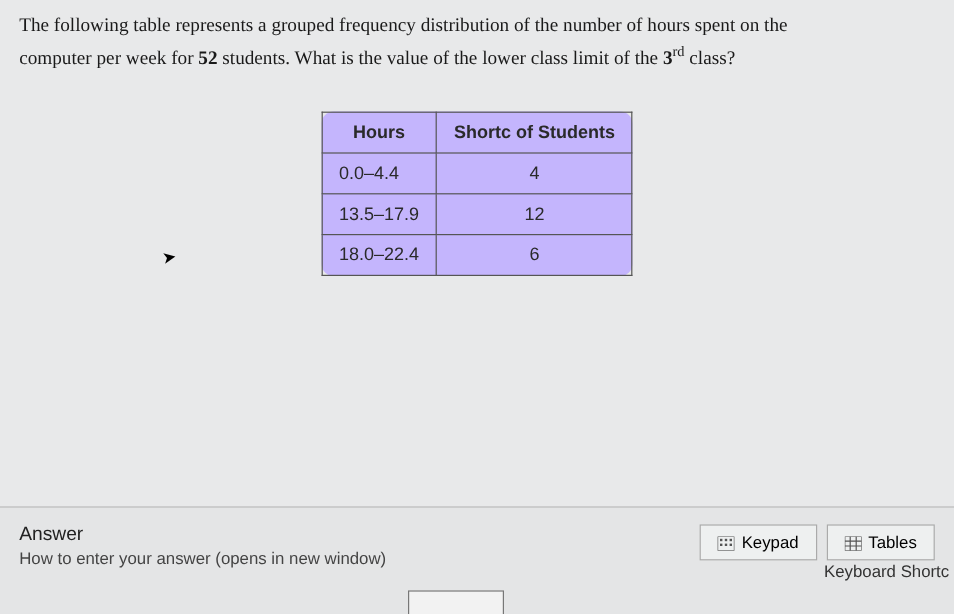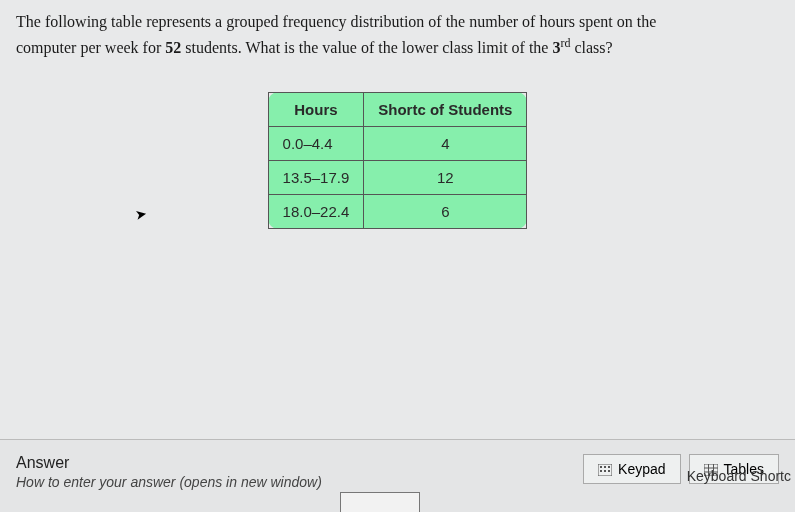--- a/index.html
+++ b/index.html
@@ -25,21 +25,21 @@
       line-height: 1.5;
       color: #1a1a1a;
     }
     .table-wrapper {
       display: flex;
       justify-content: center;
       margin-top: 32px;
     }
     table {
       border-collapse: collapse;
-      background: #86efac;
+      background: #c4b5fd;
       border-radius: 10px;
     }
     th, td {
       border: 1px solid #555;
       padding: 8px 14px;
       font-size: 15px;
       text-align: center;
     }
     th {
       font-weight: bold;
@@ -53,41 +53,40 @@
       left: 135px;
       font-size: 14px;
       color: #000;
       transform: rotate(-10deg);
     }
     .answer-section {
       position: absolute;
       bottom: 0;
       left: 0;
       right: 0;
-      padding: 14px 16px 22px 16px;
+      padding: 14px 16px 39px 16px;
       border-top: 1px solid #bbb;
       background: #e4e5e6;
     }
     .answer-header {
       display: flex;
       justify-content: space-between;
       align-items: flex-start;
     }
     .answer-left {
       flex: 1;
     }
     .answer-title {
       font-size: 16px;
       color: #222;
       margin-bottom: 2px;
     }
     .answer-hint {
       font-size: 14px;
       color: #444;
-      font-style: italic;
     }
     .answer-buttons {
       display: flex;
       gap: 8px;
       align-items: center;
     }
     .btn {
       background: #eef0f0;
       border: 1px solid #aaa;
       padding: 6px 14px;

